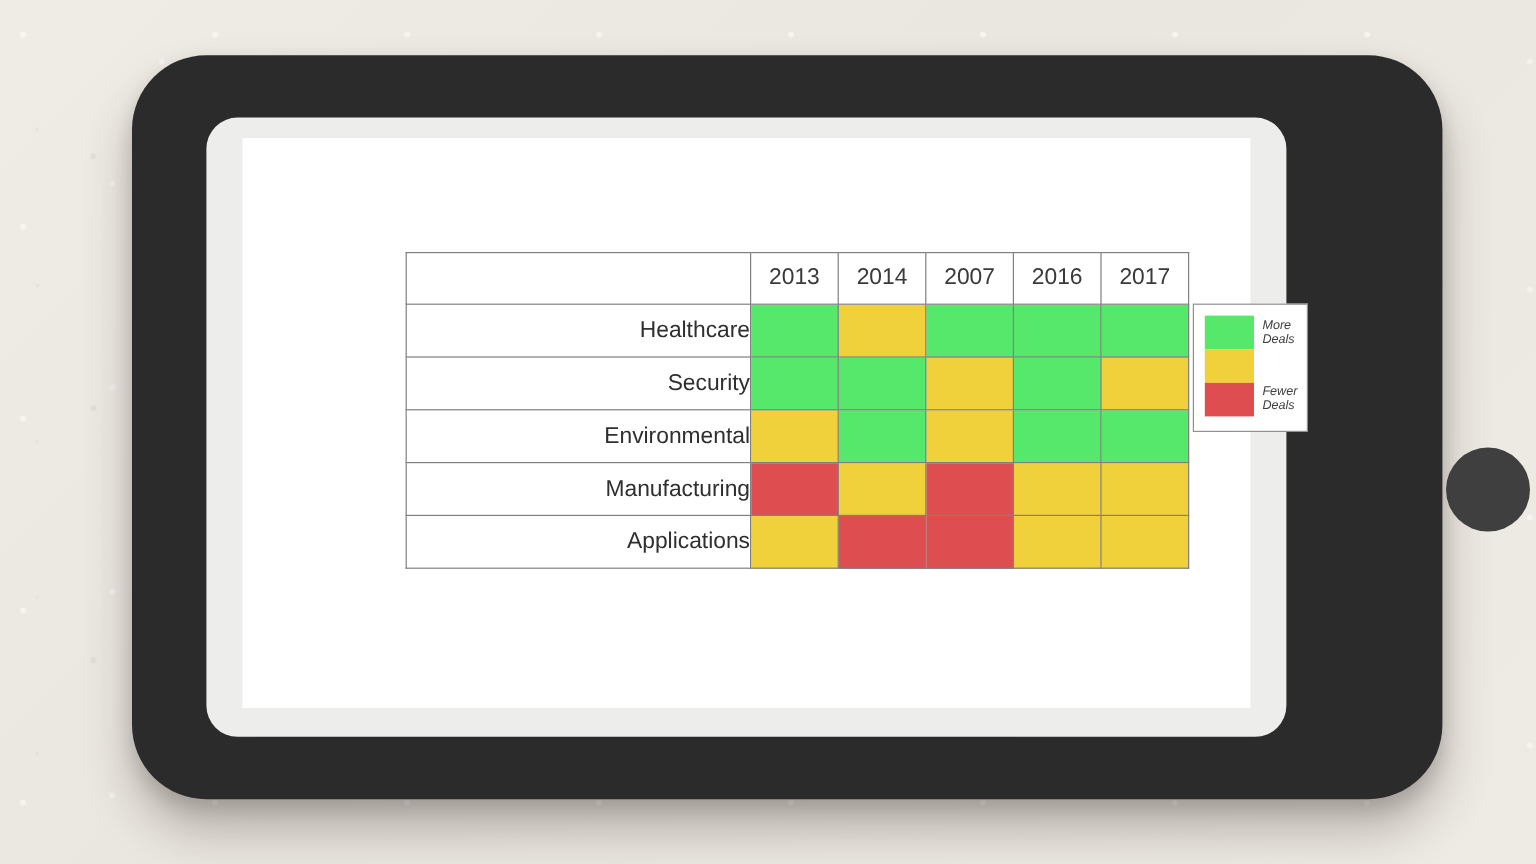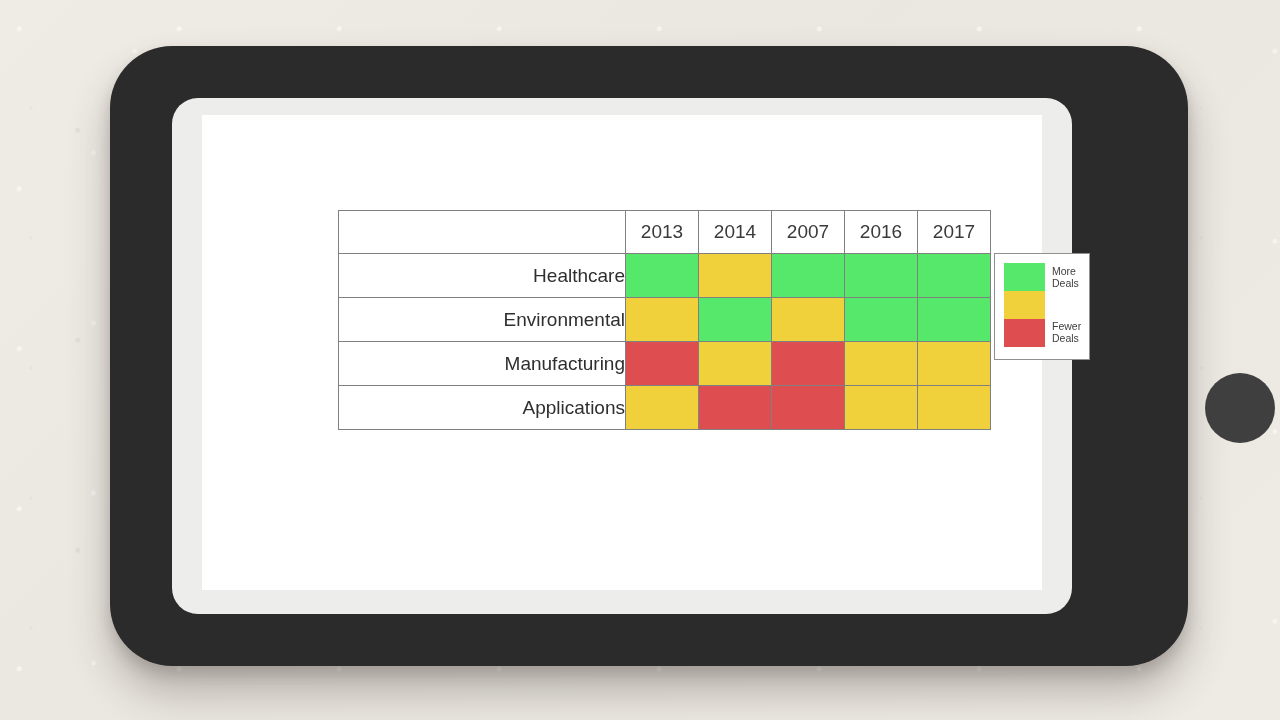--- a/index.html
+++ b/index.html
@@ -33,20 +33,21 @@
   
   #tablet {
     position: absolute;
     left: 110px;
     top: 46px;
     width: 1078px;
     height: 620px;
     background: #2b2b2b;
     border-radius: 62px;
     box-shadow: 0 26px 40px rgba(60, 50, 45, 0.30), 0 8px 14px rgba(60,50,45,0.18);
+    padding-left: 14px;
   }
 
   #tablet-inner-frame {
     position: absolute;
     left: 62px;
     top: 52px;
     width: 900px;
     height: 516px;
     background: #ededeb;
     border-radius: 26px;
@@ -157,20 +158,21 @@
     position: relative;
     flex: 1;
     margin-left: 7px;
     font-size: 10.5px;
     line-height: 12px;
     color: #404040;
   }
   .legend-label {
     position: absolute;
     left: 0;
+    font-style: italic;
   }
   .legend-label.top    { top: 2px; }
   .legend-label.bottom { top: 57px; }
 </style>
 </head>
 <body>
 
 <div id="backdrop"></div>
 
 <div id="tablet">
@@ -191,20 +193,28 @@
         </tr>
       </thead>
       <tbody id="heatmap-body">
           <tr>
             <td class="row-label">Healthcare</td>
             <td class="cell green"></td>
             <td class="cell yellow"></td>
             <td class="cell green"></td>
             <td class="cell green"></td>
             <td class="cell green"></td>
+          </tr>
+          <tr>
+            <td class="row-label">Security</td>
+            <td class="cell green"></td>
+            <td class="cell green"></td>
+            <td class="cell yellow"></td>
+            <td class="cell green"></td>
+            <td class="cell yellow"></td>
           </tr>
           <tr>
             <td class="row-label">Environmental</td>
             <td class="cell yellow"></td>
             <td class="cell green"></td>
             <td class="cell yellow"></td>
             <td class="cell green"></td>
             <td class="cell green"></td>
           </tr>
           <tr>

